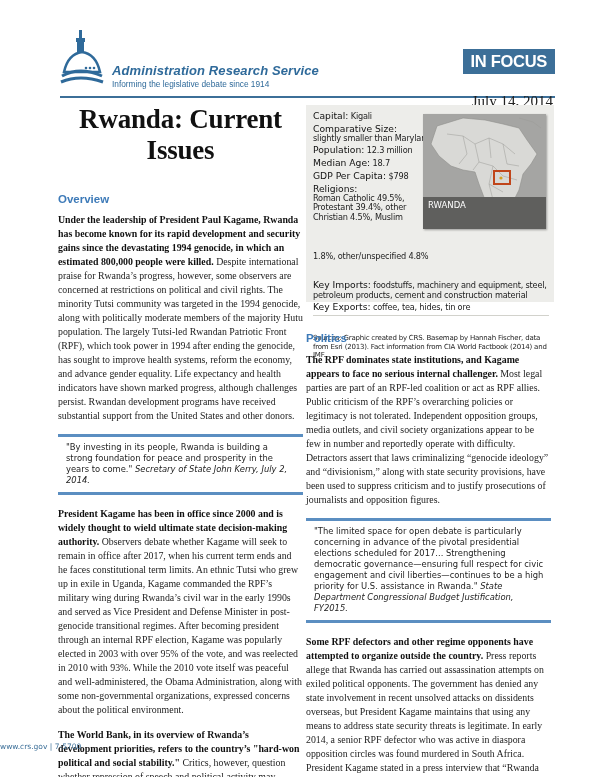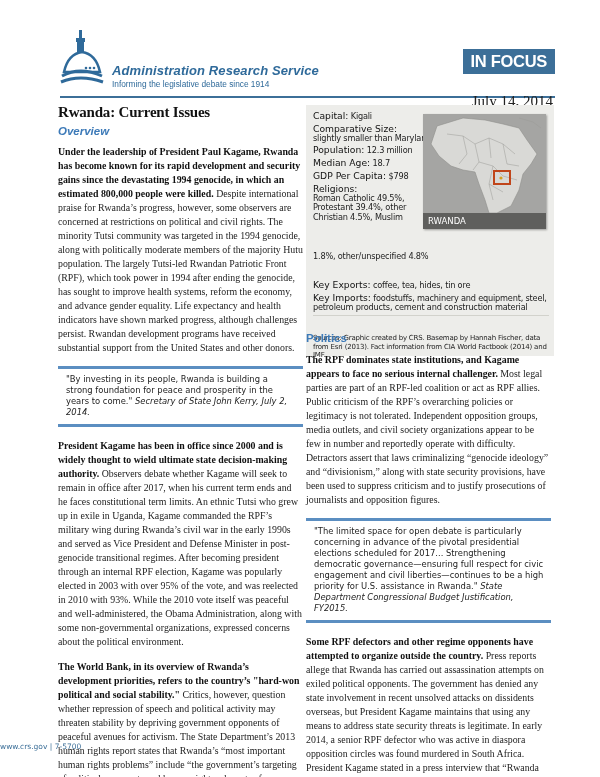--- a/index.html
+++ b/index.html
@@ -12,40 +12,40 @@
     .logo-title { font-family: "Liberation Sans", sans-serif; font-weight: bold; font-style: italic; font-size: 13px; color: #2f6a9a; letter-spacing: 0.1px; }
     .logo-sub { font-family: "Liberation Sans", sans-serif; font-size: 8.3px; color: #2f6a9a; margin-top: 1px; }
     .infocus { position: absolute; right: 0; top: 21px; background: #3c6f98; color: #fff; font-family: "Liberation Sans", sans-serif; font-weight: bold; font-size: 16.5px; padding: 3px 8px 3px 8px; letter-spacing: -0.3px; text-align: center; }
     .header-rule { position: absolute; left: 60px; top: 96px; width: 495px; height: 1.5px; background: #3c6f98; }
     .date { position: absolute; right: 47px; top: 93px; font-size: 15px; color: #222; }
 
     .col { position: absolute; width: 245px; }
     .col-left { left: 58px; top: 104px; }
     .col-right { left: 306px; }
 
-    .title { font-family: "Liberation Serif", serif; font-weight: bold; font-size: 15px; color: #111; letter-spacing: -0.2px; }
+    .title { font-family: "Liberation Serif", serif; font-weight: bold; font-size: 27px; color: #111; letter-spacing: -0.2px; text-align: center; }
     .section-h { font-family: "Liberation Sans", sans-serif; font-weight: bold; font-size: 11.5px; color: #3d7ab8; margin-top: 9px; }
 
     p.body { font-size: 9.85px; line-height: 14px; color: #222; text-align: left; }
     p.body b { color: #111; }
 
     .quote { border-top: 3px solid #5b8ec1; border-bottom: 3px solid #5b8ec1; padding: 5px 6px 6px 8px; font-family: "DejaVu Sans", sans-serif; font-size: 8.4px; line-height: 11px; color: #222; }
     .quote i { font-style: italic; }
 
-    .infobox { position: absolute; left: 306px; top: 105px; width: 248px; height: 251px; background: #ededea; padding: 6px 7px; font-family: "DejaVu Sans", sans-serif; color: #222; }
+    .infobox { position: absolute; left: 306px; top: 105px; width: 248px; height: 197px; background: #ededea; padding: 6px 7px; font-family: "DejaVu Sans", sans-serif; color: #222; }
     .ib-left { position: absolute; left: 7px; top: 6px; width: 120px; }
     .ib-row { font-size: 8.6px; line-height: 9.8px; margin-bottom: 2px; }
     .ib-row .k { font-weight: normal; color: #111; }
     .ib-row .k { font-size: 9.2px; }
     .ib-row .v { font-size: 8.2px; letter-spacing: -0.2px; }
     .ib-wide { position: absolute; left: 7px; width: 236px; }
     .ib-sources { font-size: 7px; line-height: 8.6px; letter-spacing: -0.2px; border-top: 1px solid #d2d2cc; padding-top: 18px; }
 
     .map { position: absolute; left: 423px; top: 114px; width: 123px; height: 115px; background: #a5a5a3; box-shadow: 1px 1px 2px rgba(0,0,0,0.35); overflow: hidden; }
-    .map-label { position: absolute; left: 0; bottom: 0; width: 100%; height: 16px; background: #5f5f5d; color: #fff; font-family: "DejaVu Sans", sans-serif; font-size: 8.5px; padding: 3px 5px; }
+    .map-label { position: absolute; left: 0; bottom: 0; width: 100%; height: 32px; background: #5f5f5d; color: #fff; font-family: "DejaVu Sans", sans-serif; font-size: 8.5px; padding: 3px 5px; }
 
     .footer { position: absolute; left: 0; top: 742px; width: 600px; text-align: left; font-family: "DejaVu Sans", sans-serif; font-size: 7.5px; color: #3c6f98; }
   </style>
 </head>
 <body>
 
 <div class="header">
   <svg class="logo-mark" viewBox="0 0 44 60">
     <rect x="19" y="2" width="3" height="8" fill="#2f6a9a"></rect>
     <rect x="16" y="10" width="9" height="4" fill="#2f6a9a"></rect>
@@ -61,21 +61,21 @@
     <div class="logo-title">Administration Research Service</div>
     <div class="logo-sub">Informing the legislative debate since 1914</div>
   </div>
   <div class="infocus">IN FOCUS</div>
 </div>
 <div class="header-rule"></div>
 <div class="date">July 14, 2014</div>
 
 <div class="col col-left">
   <h1 class="title">Rwanda: Current Issues</h1>
-  <h2 class="section-h" style="margin-top:4px;font-style:italic;">Overview</h2>
+  <h2 class="section-h" style="margin-top:27px;">Overview</h2>
   <p class="body" style="margin-top:8px;"><b>Under the leadership of President Paul Kagame, Rwanda has become known for its rapid development and security gains since the devastating 1994 genocide, in which an estimated 800,000 people were killed.</b><span> Despite international praise for Rwanda’s progress, however, some observers are concerned at restrictions on political and civil rights. The minority Tutsi community was targeted in the 1994 genocide, along with politically moderate members of the majority Hutu population. The largely Tutsi-led Rwandan Patriotic Front (RPF), which took power in 1994 after ending the genocide, has sought to improve health systems, reform the economy, and advance gender equality. Life expectancy and health indicators have shown marked progress, although challenges persist. Rwandan development programs have received substantial support from the United States and other donors.</span></p>
   <div class="quote" style="margin-top:11px;"><span>"By investing in its people, Rwanda is building a strong foundation for peace and prosperity in the years to come." </span><i>Secretary of State John Kerry, July 2, 2014.</i></div>
   <p class="body" style="margin-top:12px;"><b>President Kagame has been in office since 2000 and is widely thought to wield ultimate state decision-making authority.</b><span> Observers debate whether Kagame will seek to remain in office after 2017, when his current term ends and he faces constitutional term limits. An ethnic Tutsi who grew up in exile in Uganda, Kagame commanded the RPF’s military wing during Rwanda’s civil war in the early 1990s and served as Vice President and Defense Minister in post-genocide transitional regimes. After becoming president through an internal RPF election, Kagame was popularly elected in 2003 with over 95% of the vote, and was reelected in 2010 with 93%. While the 2010 vote itself was peaceful and well-administered, the Obama Administration, along with some non-governmental organizations, expressed concerns about the political environment.</span></p>
   <p class="body" style="margin-top:11px;"><b>The World Bank, in its overview of Rwanda’s development priorities, refers to the country’s "hard-won political and social stability."</b><span> Critics, however, question whether repression of speech and political activity may threaten stability by depriving government opponents of peaceful avenues for activism.  The State Department’s 2013 human rights report states that Rwanda’s “most important human rights problems” include “the government’s targeting of political opponents and human rights advocates for harassment, arrest, and abuse.” Government officials reject allegations of abusing human rights, while often arguing that some restrictions are needed to prevent large-scale ethnic violence and asserting that the country is gradually liberalizing.</span></p>
 </div>
 
 <div class="infobox">
   <div class="ib-left">
     <div class="ib-row"><span class="k">Capital:</span><span class="v"> Kigali</span></div>
     <div class="ib-row">
@@ -85,22 +85,22 @@
     <div class="ib-row"><span class="k">Population:</span><span class="v"> 12.3 million</span></div>
     <div class="ib-row"><span class="k">Median Age:</span><span class="v"> 18.7</span></div>
     <div class="ib-row"><span class="k">GDP Per Capita:</span><span class="v"> $798</span></div>
     <div class="ib-row">
         <div class="k">Religions:</div>
         <div class="v">Roman Catholic 49.5%, Protestant 39.4%, other Christian 4.5%, Muslim</div>
       </div>
   </div>
   <div class="ib-wide" style="top:147px;">
     <div class="ib-row" style="margin-bottom:18px;"><span class="v">1.8%, other/unspecified 4.8%</span></div>
+    <div class="ib-row"><span class="k">Key Imports:</span><span class="v"> foodstuffs, machinery and equipment, steel, petroleum products, cement and construction material</span></div>
     <div class="ib-row"><span class="k">Key Exports:</span><span class="v"> coffee, tea, hides, tin ore</span></div>
-    <div class="ib-row"><span class="k">Key Imports:</span><span class="v"> foodstuffs, machinery and equipment, steel, petroleum products, cement and construction material</span></div>
     <div class="ib-sources"><b style="font-weight:normal;color:#111;">Sources:</b><span> Graphic created by CRS. Basemap by Hannah Fischer, data from Esri (2013). Fact information from CIA World Factbook (2014) and IMF.</span></div>
   </div>
 </div>
 
 <div class="map">
   <svg width="123" height="99" viewBox="0 0 123 99">
     <path d="M14 12 L40 4 L62 6 L80 10 L96 14 L104 26 L114 40 L108 50 L100 60 L96 76 L88 92 L74 99 L66 99 L62 86 L56 70 L52 58 L40 56 L28 52 L16 42 L8 30 Z" fill="#d9d9d6" stroke="#8f8f8c" stroke-width="0.6"></path>
     <path d="M24 20 L40 22 L52 30 L66 24 L80 30 L92 40 M40 22 L44 40 L36 50 M52 30 L56 48 L70 52 L80 62 M66 24 L68 44 M80 30 L84 50 L96 52 M56 48 L50 56 M70 52 L66 70 L80 78 M80 62 L94 66 M66 70 L70 86" fill="none" stroke="#9a9a97" stroke-width="0.5"></path>
     <path d="M96 4 L110 8 L118 14" fill="none" stroke="#9a9a97" stroke-width="0.5"></path>
     <rect x="71" y="57" width="16" height="13" fill="none" stroke="#c0451a" stroke-width="2"></rect>

